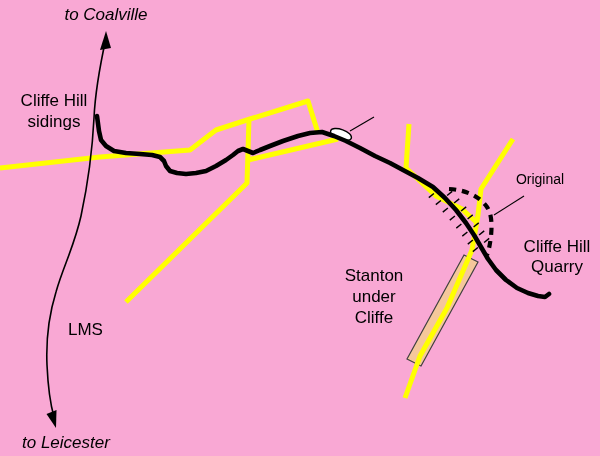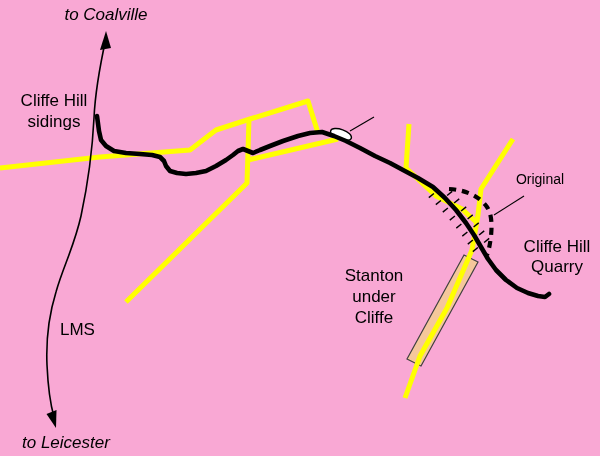--- a/index.html
+++ b/index.html
@@ -96,17 +96,17 @@
     <div>Cliffe Hill</div>
     <div>Quarry</div>
   </div>
 
   <div class="lbl" style="left:324px;top:265px;width:100px;">
     <div>Stanton</div>
     <div>under</div>
     <div>Cliffe</div>
   </div>
 
-  <div class="lbl" style="left:60px;top:319px;text-align:left;">LMS</div>
+  <div class="lbl" style="left:68px;top:319px;text-align:left;">LMS</div>
 
   <div class="lbl italic" style="left:22px;top:432px;text-align:right;">to Leicester</div>
 
 </div>
 
 </body></html>

